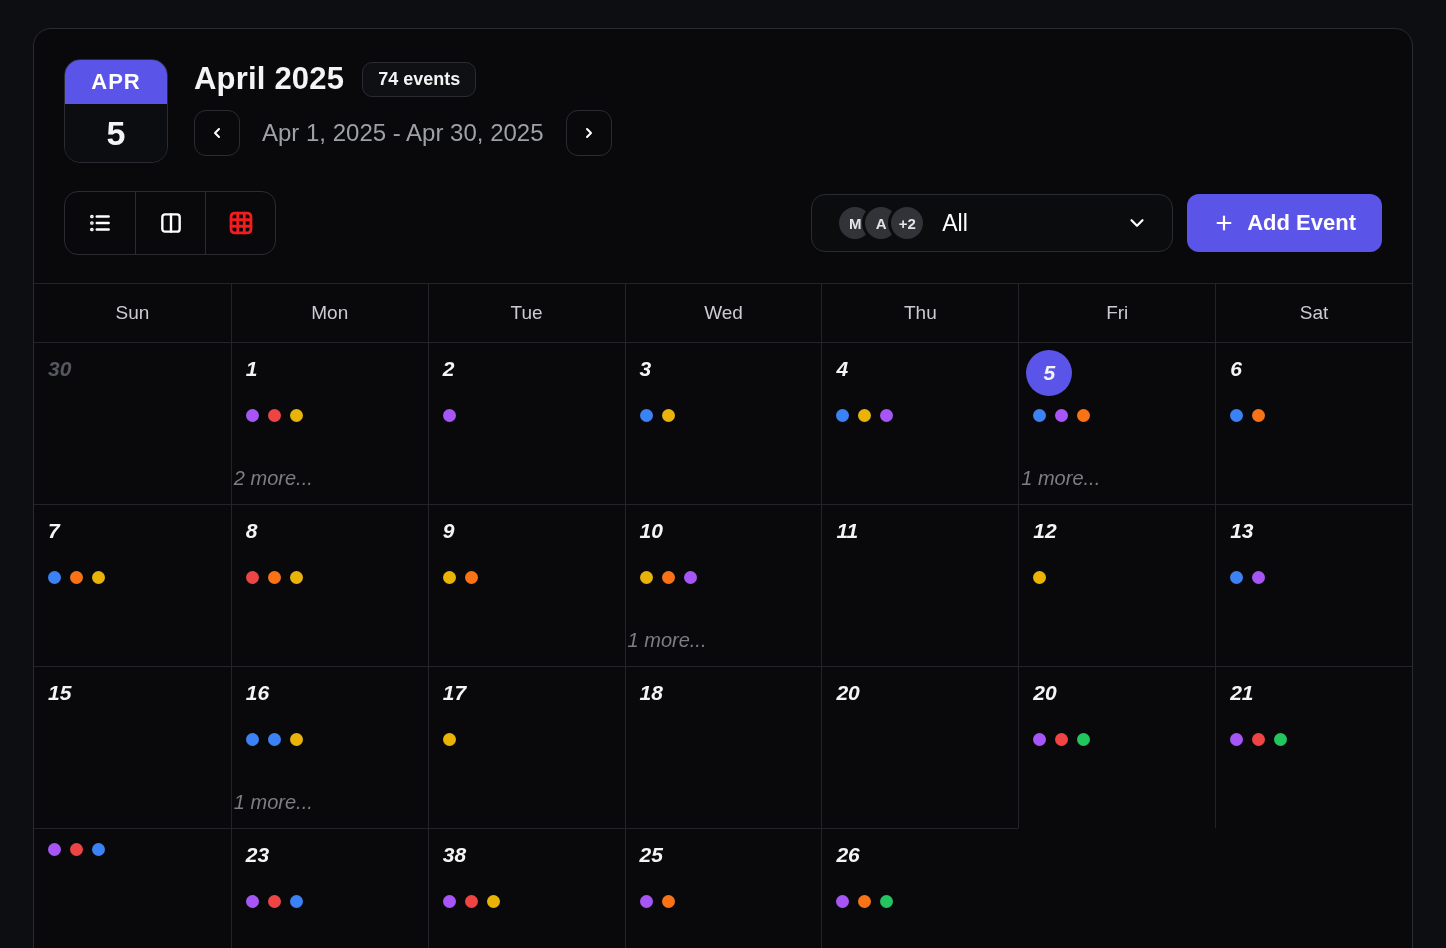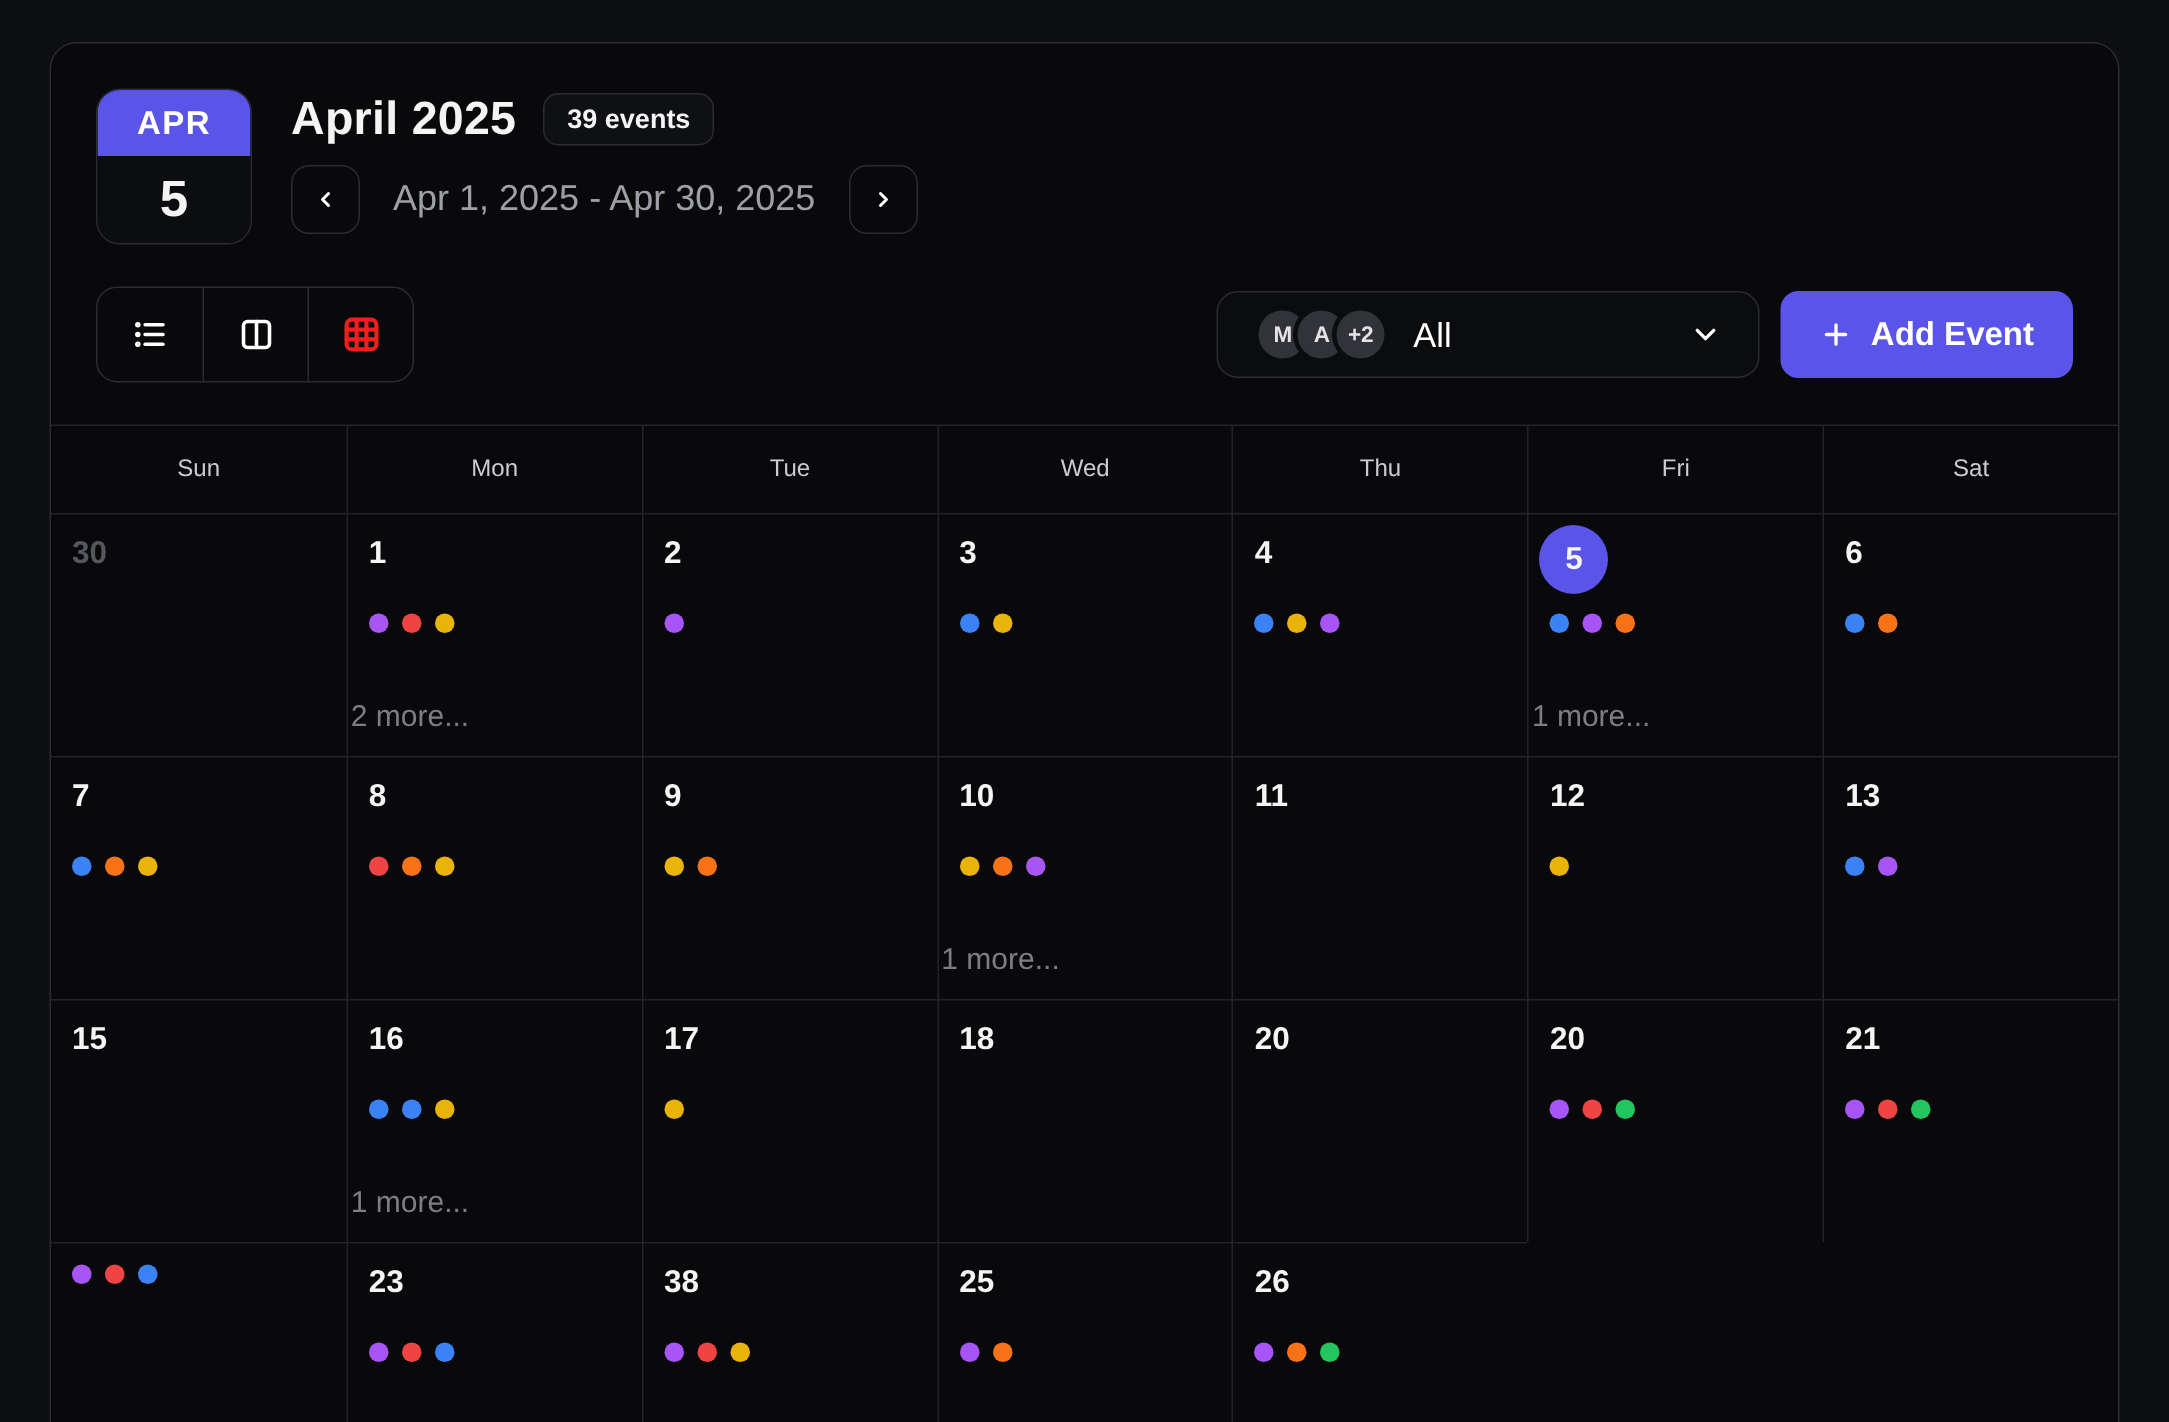--- a/index.html
+++ b/index.html
@@ -44,22 +44,22 @@
   .avatar + .avatar{margin-left:-12px;}
   .filter-label{margin-left:16px;color:#fff;font-size:23px;font-weight:500;}
   .filter-chevron{margin-left:auto;}
   .add-btn{height:58px;padding:0 26px;border:none;border-radius:12px;background:var(--accent);
       color:#fff;font-size:22px;font-weight:600;display:flex;align-items:center;gap:12px;cursor:pointer;}
   .cal{margin-top:28px;border-top:1px solid var(--line);display:grid;
       grid-template-columns:repeat(7,1fr);}
   .cal > div:not(:nth-child(7n+1)){border-left:1px solid var(--line);}
   .cal > div:nth-child(n+8){border-top:1px solid var(--line);}
   .dow{height:58px;display:flex;align-items:center;justify-content:center;
-      color:#cbccd0;font-size:16px;font-weight:500;}
-  .cell{height:162px;position:relative;padding:14px 0 0 14px;cursor:pointer;}
+      color:#cbccd0;font-size:19px;font-weight:500;}
+  .cell{height:162px;position:relative;padding:14px 0 0 14px;cursor:pointer;font-style:italic;}
   .numwrap{height:52px;display:flex;align-items:flex-start;}
   .daynum{font-size:21px;font-weight:700;color:var(--text);line-height:24px;}
   .cell.outside .daynum{color:var(--dim);}
   .cell.outside .dot{opacity:.55;}
   .today-circle{width:46px;height:46px;border-radius:50%;background:var(--accent);
       display:flex;align-items:center;justify-content:center;margin:-7px 0 0 -7px;}
   .today-circle .daynum{line-height:normal;}
   .dots{display:flex;gap:9px;}
   .dot{width:13px;height:13px;border-radius:50%;}
   .more{position:absolute;left:2px;bottom:14px;font-size:20px;font-weight:500;color:var(--more);}
@@ -70,21 +70,21 @@
 <div class="card">
   <div class="header">
     <div class="header-top">
       <div class="date-badge">
         <div class="m">APR</div>
         <div class="d">5</div>
       </div>
       <div class="title-block">
         <div class="title-row">
           <div class="page-title">April 2025</div>
-          <div class="events-pill">39 events</div>
+          <div class="events-pill">74 events</div>
         </div>
         <div class="nav-row">
           <button class="nav-btn">
             <svg width="16" height="16" viewBox="0 0 24 24" fill="none" stroke-width="3" stroke-linecap="round" stroke-linejoin="round">
                 <polyline points="15 18 9 12 15 6"></polyline>
               </svg>
           </button>
           <div class="range-text">Apr 1, 2025 - Apr 30, 2025</div>
           <button class="nav-btn">
             <svg width="16" height="16" viewBox="0 0 24 24" fill="none" stroke-width="3" stroke-linecap="round" stroke-linejoin="round">

